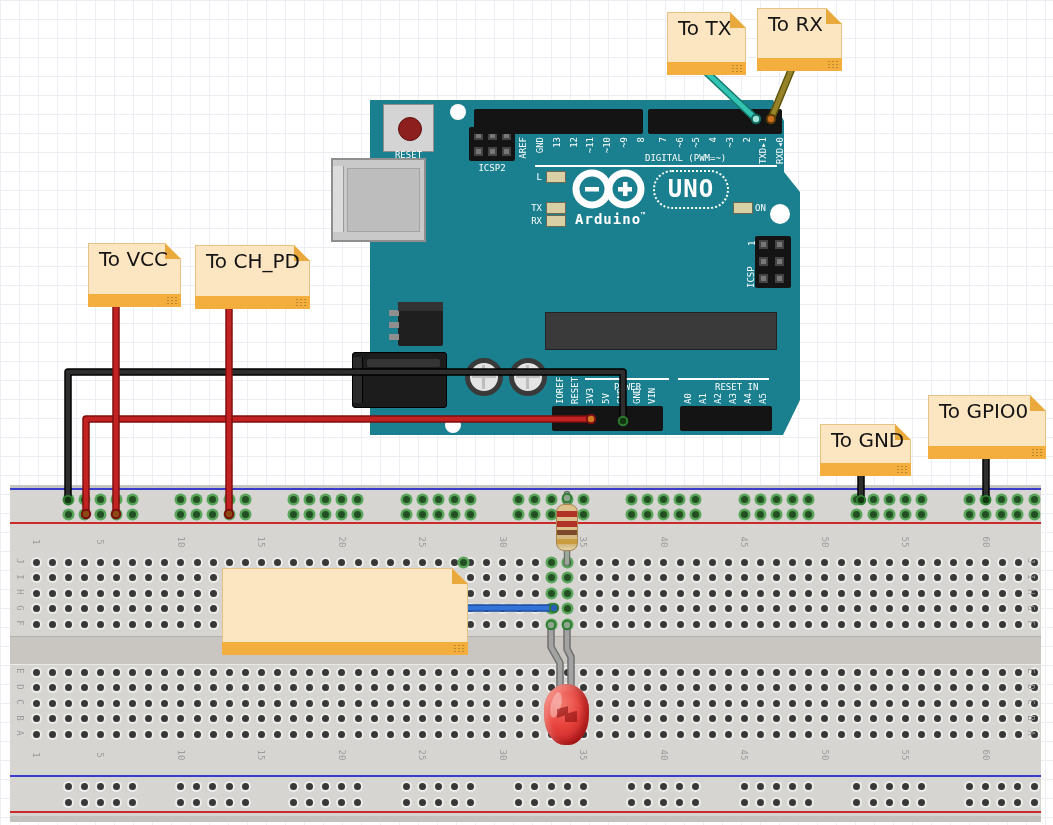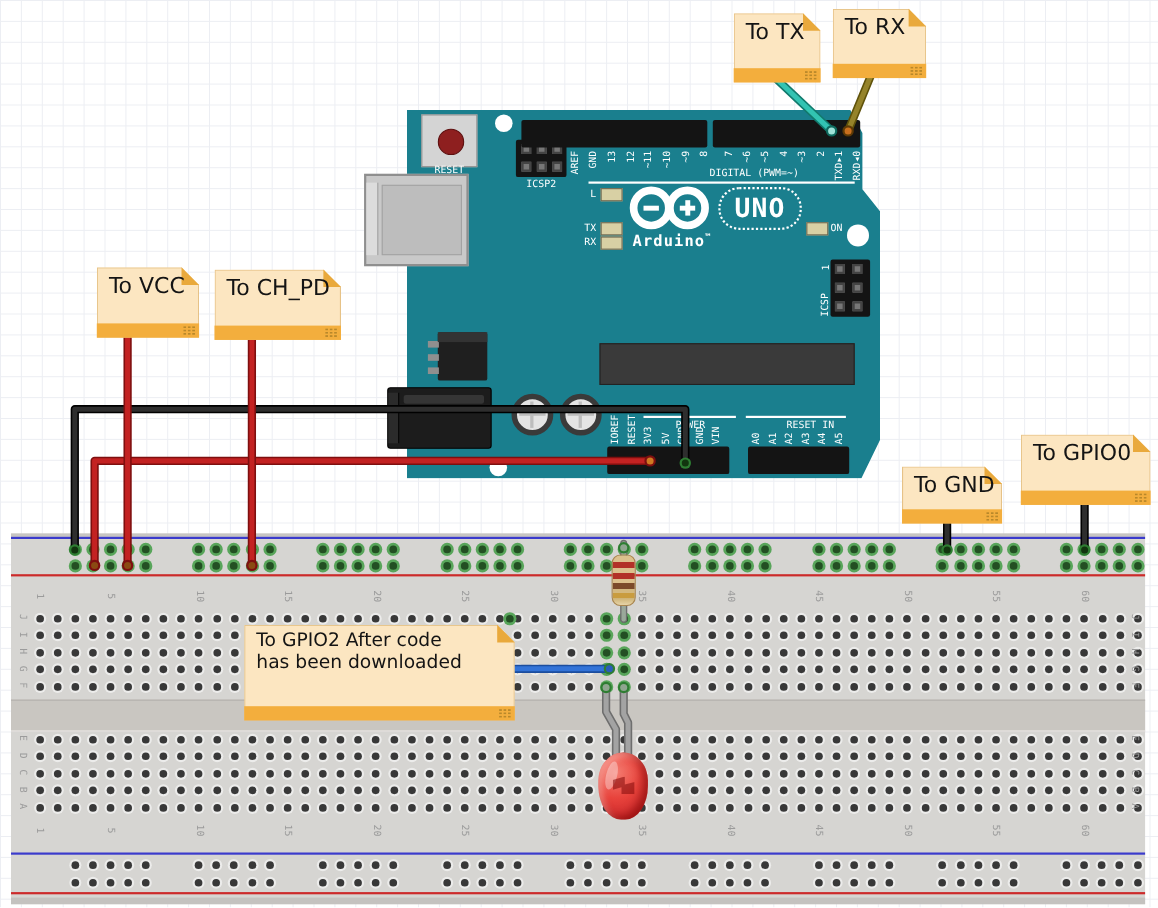--- a/index.html
+++ b/index.html
@@ -1208,18 +1208,16 @@
           <div class="grip"></div>
         </div>
         <div class="txt" style="color: rgb(20, 20, 20); font-size: 20px;">To GPIO0</div>
       </div>
       <div class="note" style="left: 222px; top: 568px; width: 246px; height: 87px;">
         <div class="body" style="background: rgb(252, 230, 193);"></div>
         <div class="fold" style="border-left-color: rgb(233, 169, 60);"></div>
         <div class="bar" style="background: rgb(243, 174, 61);">
           <div class="grip"></div>
         </div>
-        <div class="txt" style="color: rgb(20, 20, 20); font-size: 17px;">To GPIO2 After code
-has been downloaded</div>
       </div>
     </div>
 
 </div>
 
 </body></html>

